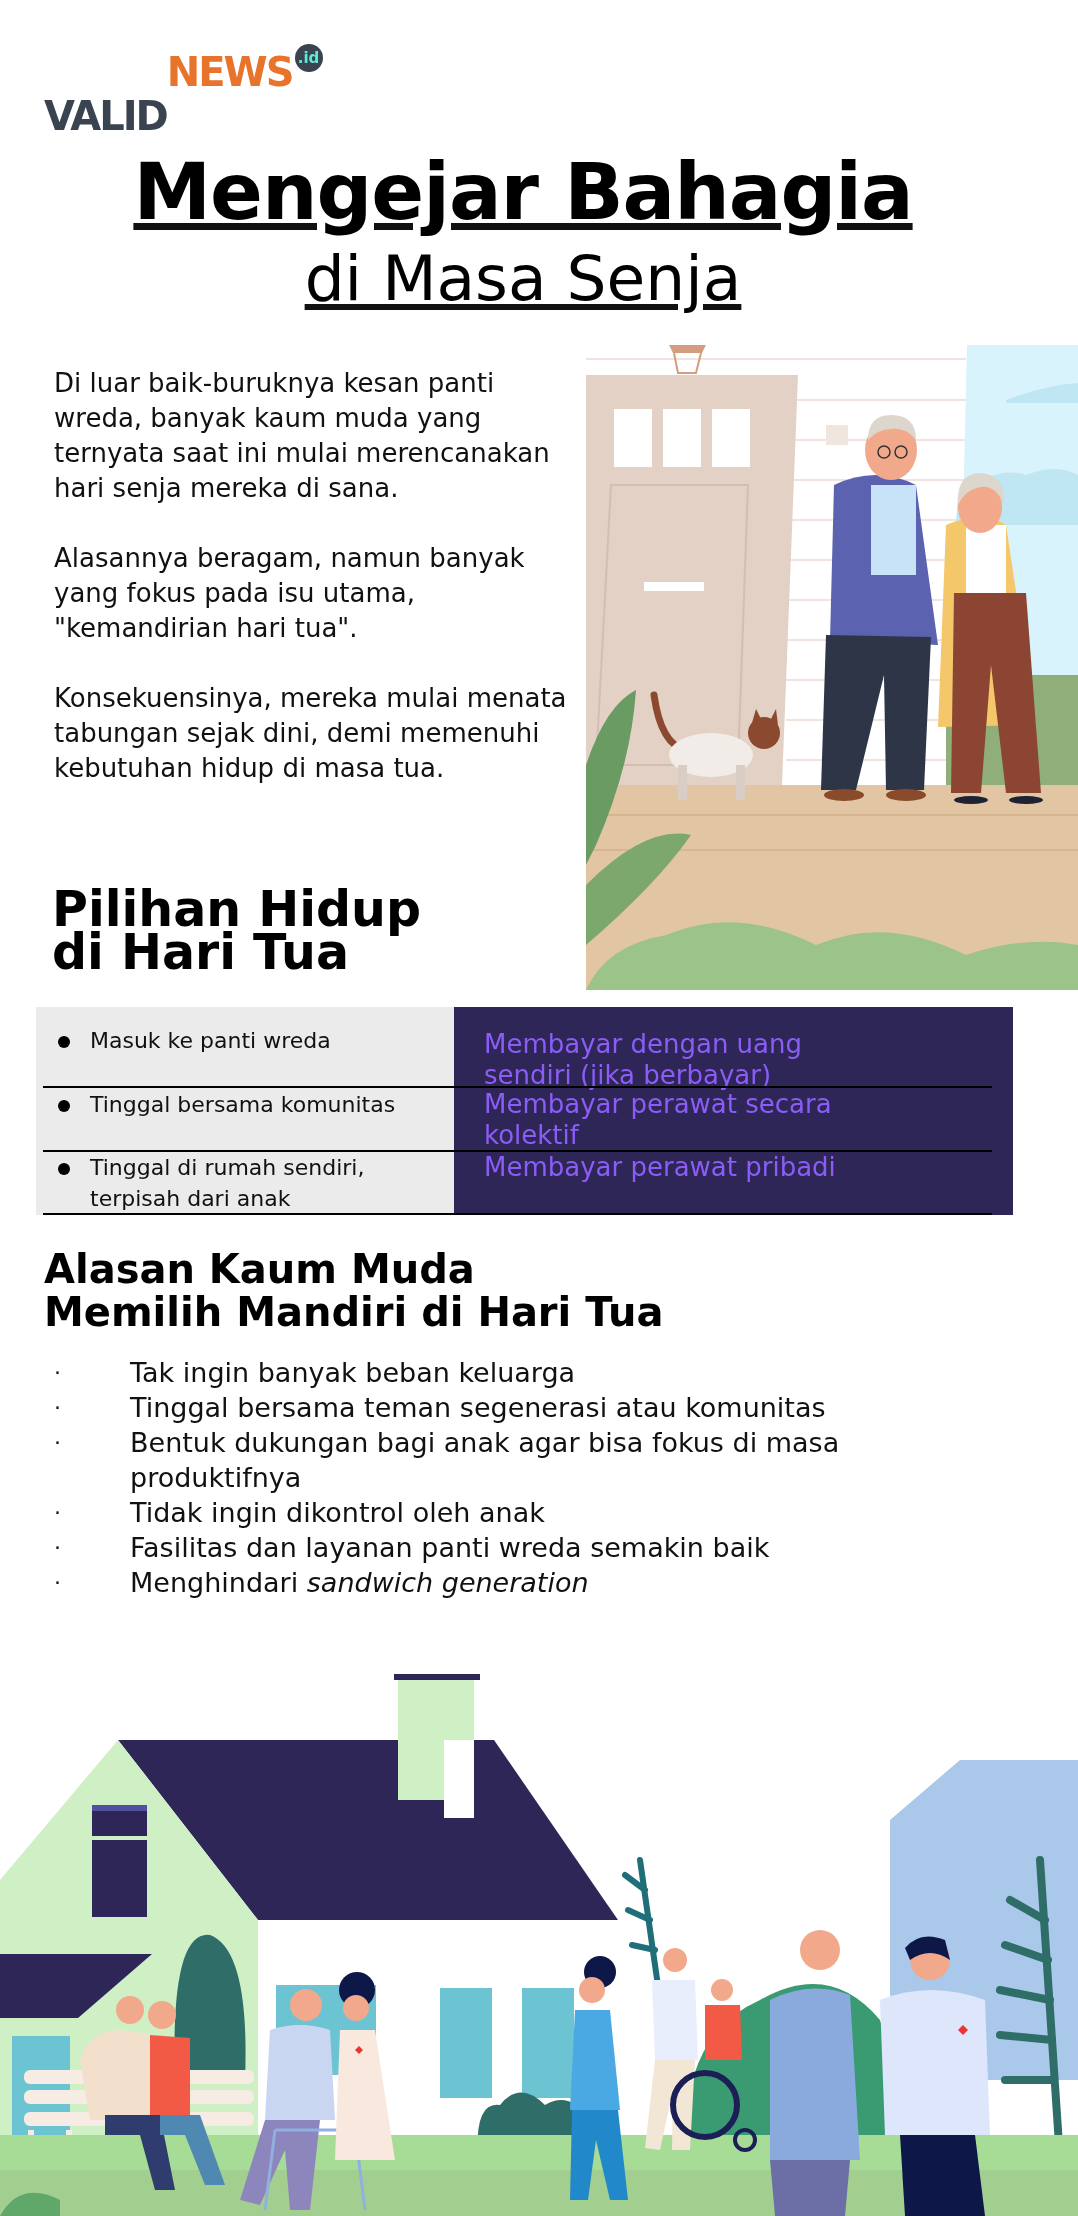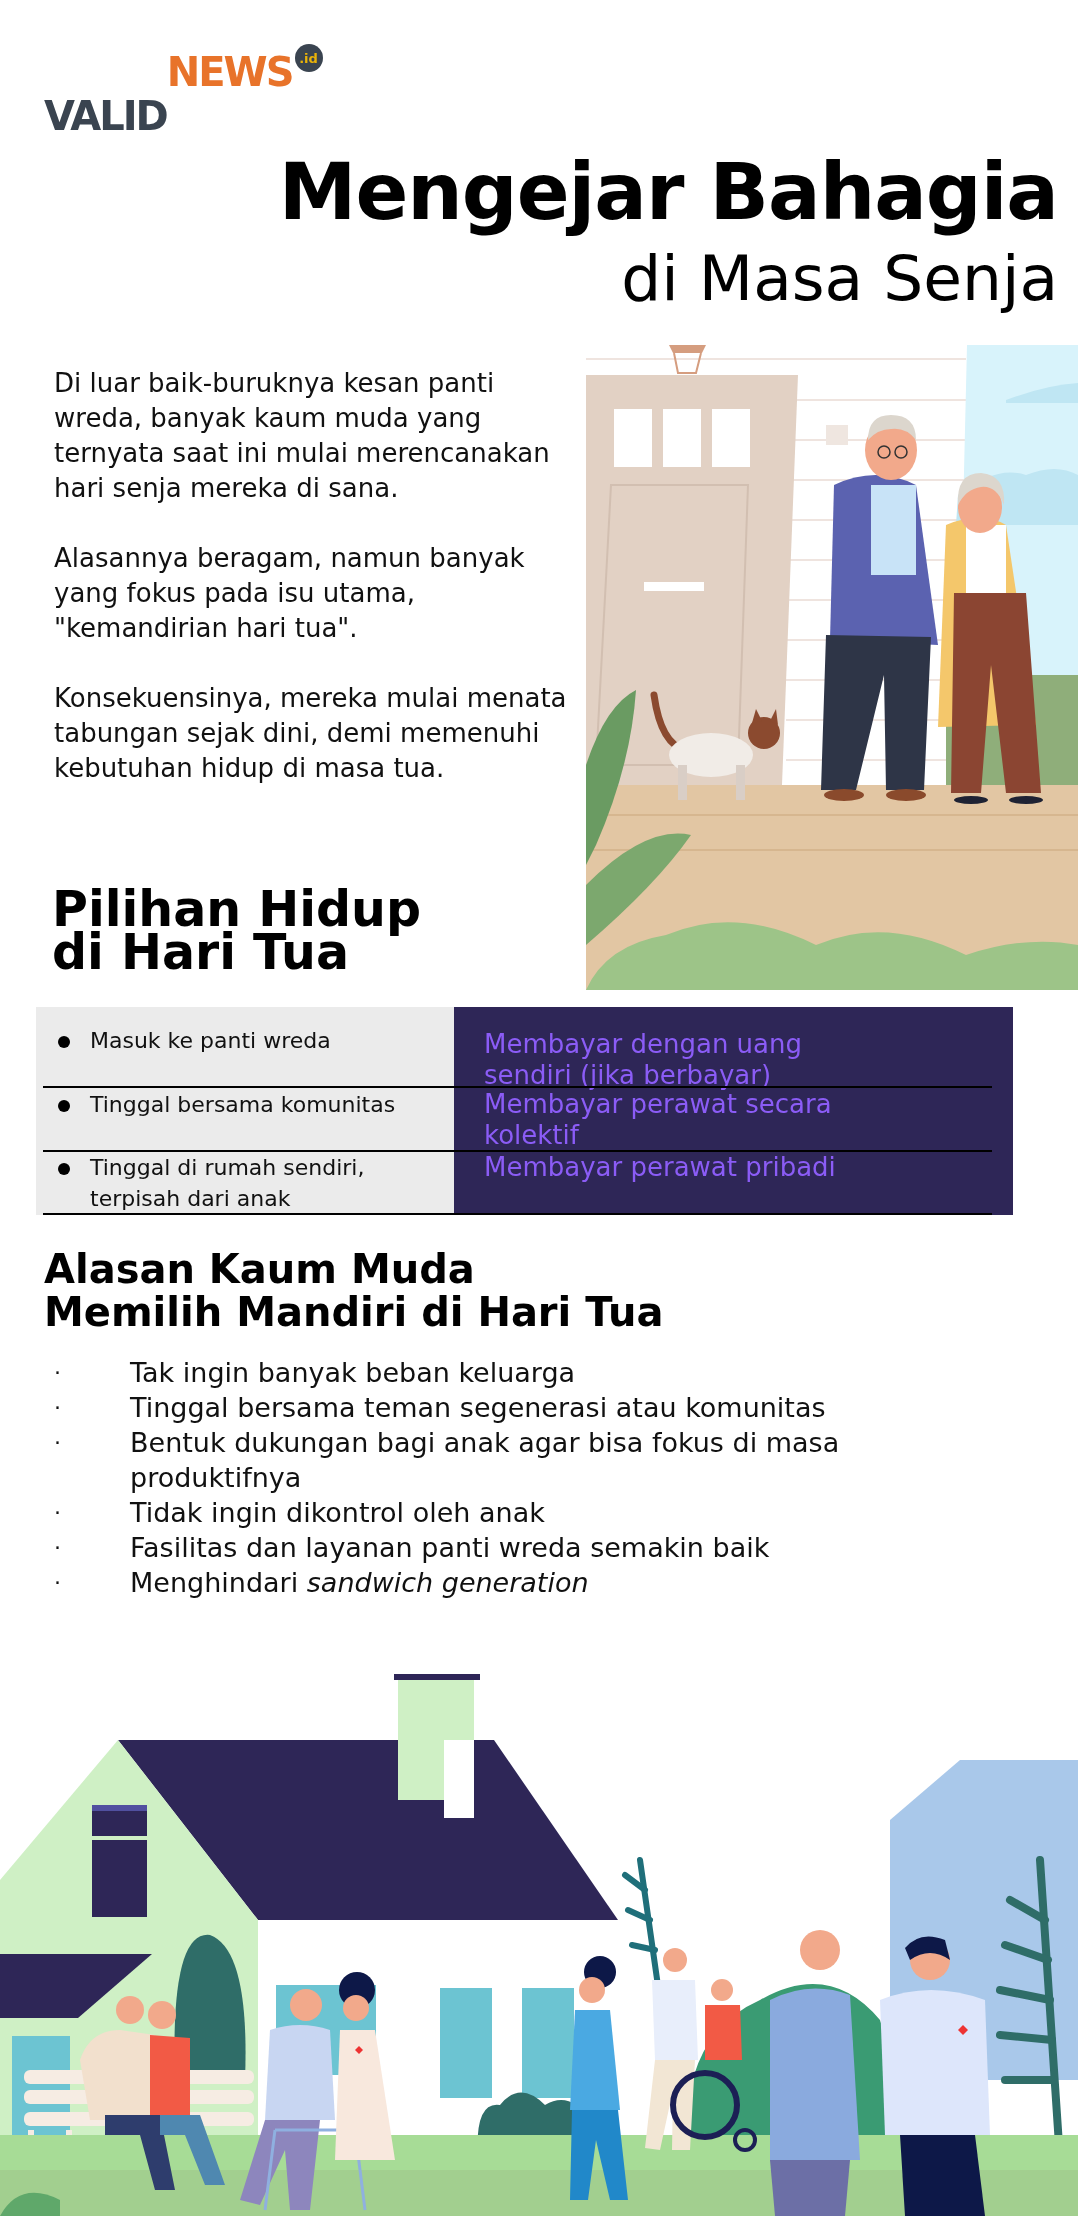--- a/index.html
+++ b/index.html
@@ -2,23 +2,23 @@
 <html><head>
 <meta charset="utf-8">
 <style>
   * { box-sizing: border-box; margin: 0; padding: 0; }
   html, body { width: 1078px; height: 2216px; background: #ffffff; overflow: hidden; }
   body { position: relative; font-family: "DejaVu Sans", sans-serif; color: #111; }
 
   .logo { position: absolute; left: 44px; top: 50px; height: 50px; display: flex; align-items: flex-start; }
   .logo .valid { font-family: "DejaVu Sans", sans-serif; font-weight: 900; font-size: 40px; letter-spacing: -2px; color: #3a4450; line-height: 44px; margin-top: 44px; }
   .logo .news { font-family: "DejaVu Sans", sans-serif; font-weight: 900; font-size: 40px; letter-spacing: -2px; color: #e8732a; line-height: 44px; }
-  .logo .dotid { width: 28px; height: 28px; border-radius: 50%; background: #3a4450; color: #eab308; font-size: 13px; font-weight: bold; display: flex; align-items: center; justify-content: center; margin-left: 2px; margin-top: -6px; }
-
-  .title { position: absolute; left: 12px; width: 1046px; top: 148px; text-align: right; }
+  .logo .dotid { width: 28px; height: 28px; border-radius: 50%; background: #3a4450; color: #5eead4; font-size: 15px; font-weight: bold; display: flex; align-items: center; justify-content: center; margin-left: 2px; margin-top: -6px; }
+
+  .title { position: absolute; left: 0; width: 1046px; top: 148px; text-align: center; text-decoration: underline; }
   .title .l1 { font-family: "DejaVu Sans", sans-serif; font-weight: bold; font-size: 78px; line-height: 88px; letter-spacing: -1px; color: #000; }
   .title .l2 { font-family: "DejaVu Sans", sans-serif; font-weight: normal; font-size: 63px; line-height: 86px; color: #000; }
 
   .intro { position: absolute; left: 54px; top: 366px; width: 530px; font-size: 26px; line-height: 35px; color: #111; }
   .intro p { margin-bottom: 35px; }
 
   .section-title { position: absolute; font-weight: bold; color: #000; }
   .pilihan-title { left: 52px; top: 888px; font-size: 49px; line-height: 43px; }
   .alasan-title { left: 44px; top: 1248px; font-size: 40px; line-height: 43px; }
 

